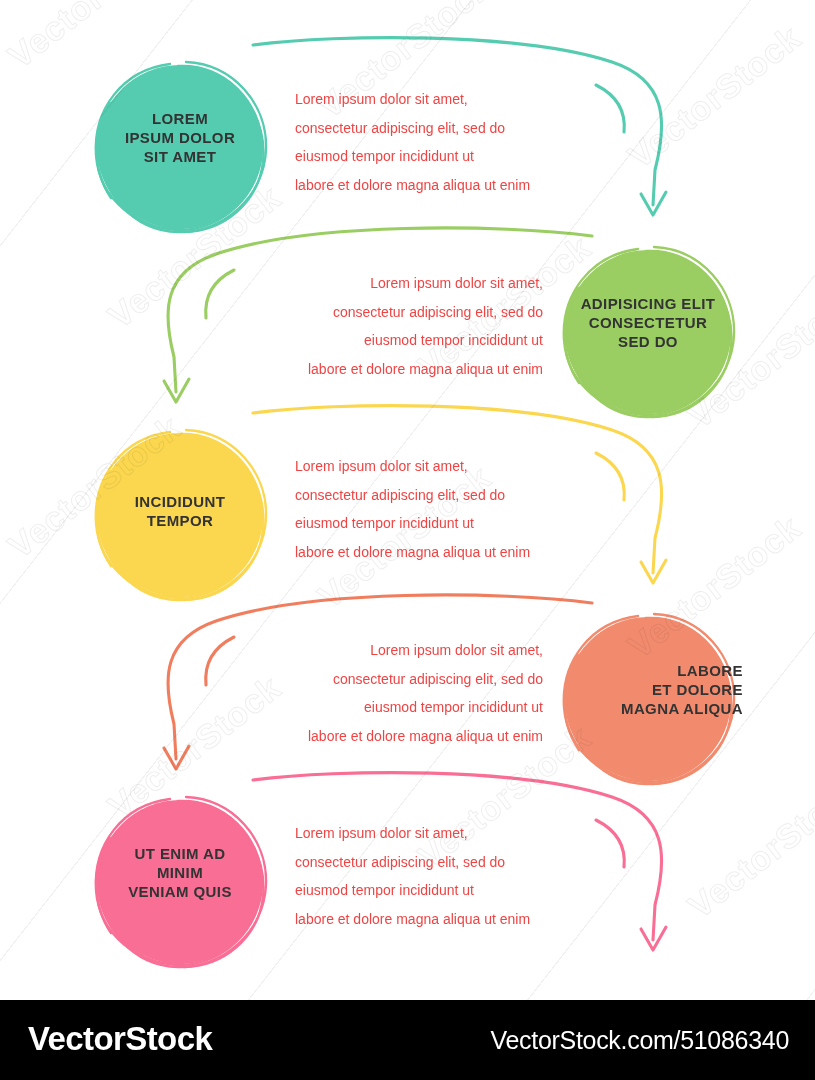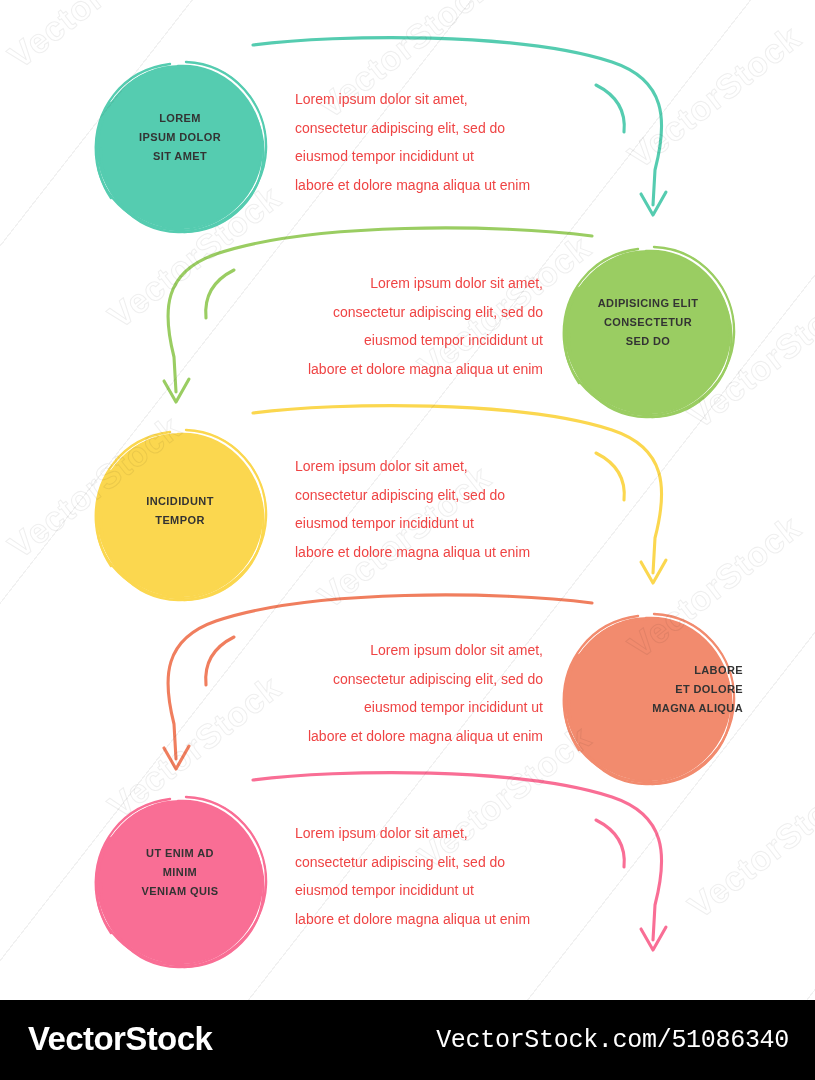--- a/index.html
+++ b/index.html
@@ -56,21 +56,21 @@
     position: absolute;
     left: 0;
     top: 0;
     width: 815px;
     height: 1000px;
   }
   .node-label {
     position: absolute;
     text-align: center;
     color: #333333;
-    font-size: 11px;
+    font-size: 15px;
     font-weight: 700;
     letter-spacing: 0.4px;
     line-height: 19px;
     width: 190px;
     pointer-events: none;
   }
   .body-text {
     position: absolute;
     color: #ef4444;
     font-size: 14px;
@@ -99,21 +99,21 @@
     font-family: "Liberation Sans Narrow", "Liberation Sans", sans-serif;
   }
   #footer-url {
     position: absolute;
     right: 26px;
     top: 26px;
     color: #ffffff;
     font-size: 25px;
     font-weight: 400;
     letter-spacing: -0.3px;
-    font-family: Liberation Mono, monospace;
+    font-family: Liberation Sans, sans-serif;
   }
 </style>
 </head>
 <body>
 
 <div id="page">
 
   <div id="canvas-area">
 
     <svg id="svg-layer" viewBox="0 0 815 1000" xmlns="http://www.w3.org/2000/svg">

